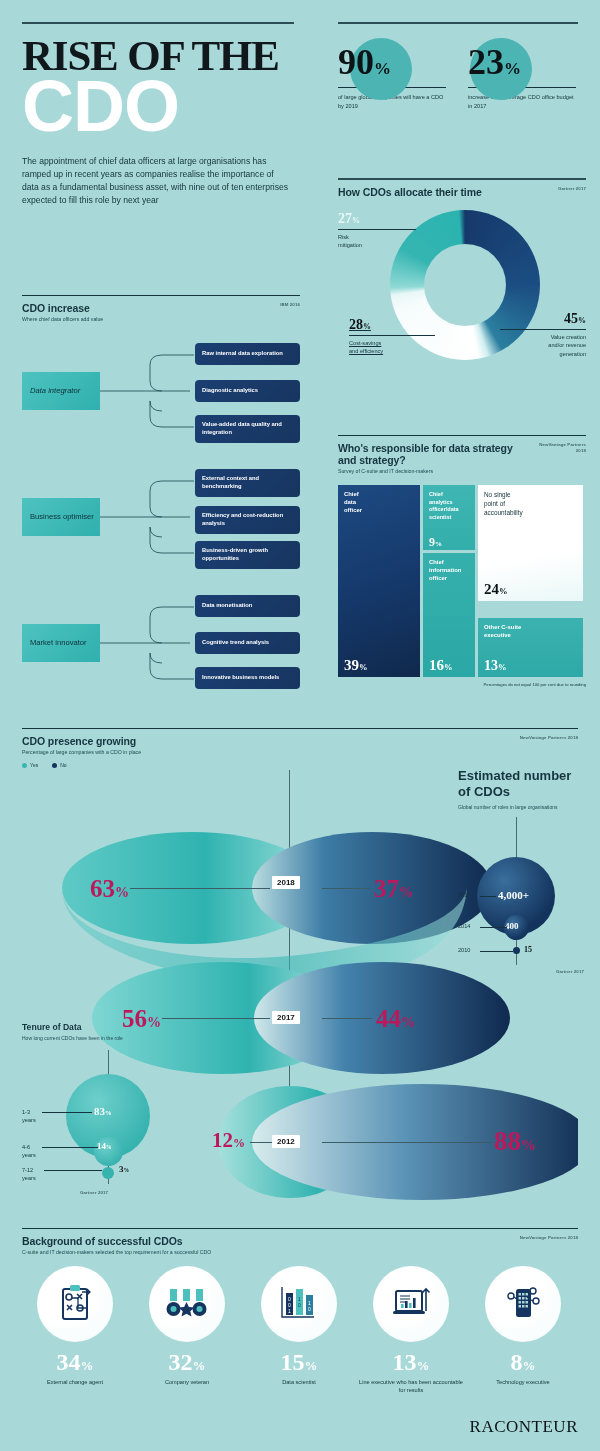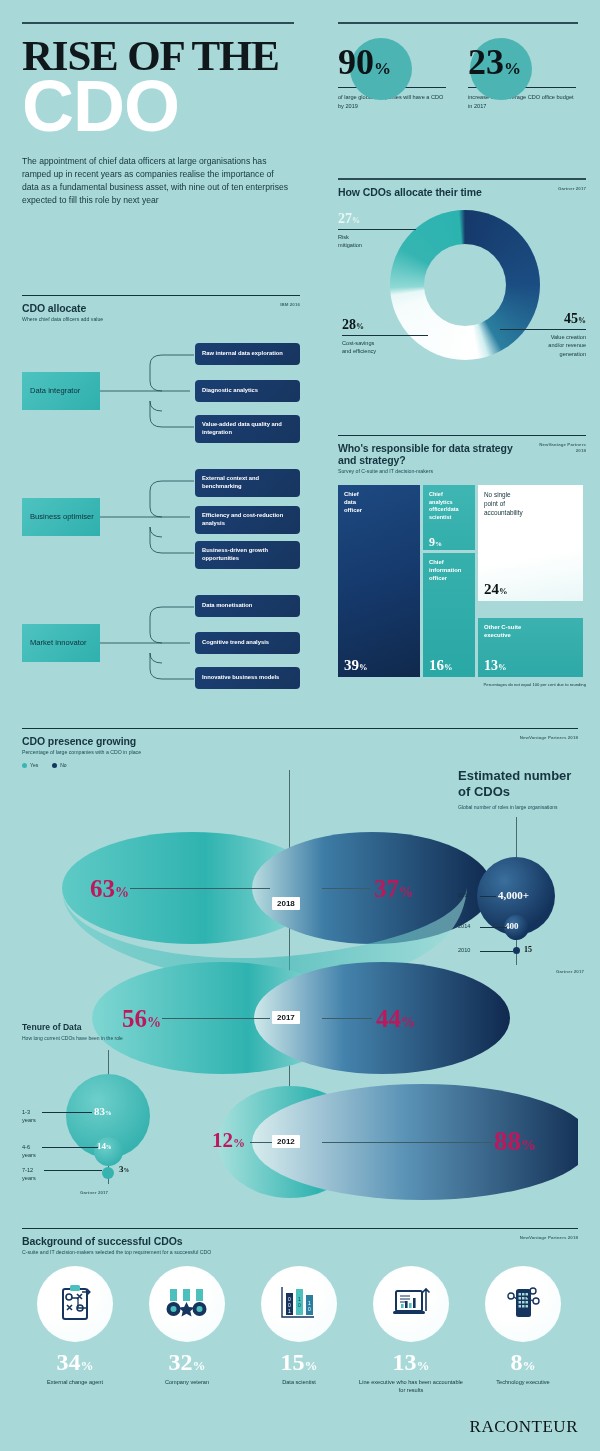--- a/index.html
+++ b/index.html
@@ -215,49 +215,49 @@
               #16396b 0deg, #1b4d82 90deg, #2b7fa0 150deg, #cfeef0 162deg,
               #ffffff 170deg, #f6fcfc 250deg, #e8f7f7 262deg,
               #8fd9d5 268deg, #35b5b2 300deg, #2bb3b0 355deg, #16396b 360deg);"></div>
 
       <div class="dlabel" style="left:0px; top:10px; width:90px;">
         <div class="dnum" style="color:#e7f7f6;">27<span class="pc">%</span></div>
         <div class="dleader" style="width:78px; margin-top:3px;"></div>
         <div style="margin-top:3px;">Risk<br>mitigation</div>
       </div>
 
-      <div class="dlabel" style="left:4px; top:116px; width:92px;">
+      <div class="dlabel" style="left:11px; top:116px; width:92px;text-decoration:underline;">
         <div class="dnum" style="color:#0d1417;">28<span class="pc">%</span></div>
         <div class="dleader" style="width:86px; margin-top:3px;"></div>
         <div style="margin-top:3px;">Cost-savings<br>and efficiency</div>
       </div>
 
       <div class="dlabel" style="left:156px; top:110px; width:92px; text-align:right;">
         <div class="dnum" style="color:#0d1417;">45<span class="pc">%</span></div>
         <div class="dleader" style="width:86px; margin-top:3px; margin-left:auto;"></div>
         <div style="margin-top:3px;">Value creation<br>and/or revenue<br>generation</div>
       </div>
     </div>
   </div>
 
   <div class="mandate">
     <div class="rule-top"></div>
     <div class="mhead">
       <div>
-        <div class="sec-title">CDO allocate</div>
+        <div class="sec-title">CDO increase</div>
         <div class="sec-sub">Where chief data officers add value</div>
       </div>
       <div class="src">IBM 2016</div>
     </div>
 
     <div class="mgroup" style="margin-top:12px;">
       <svg class="connector" width="278" height="112">
         <path d="M78,56 H128 M128,56 H140 M140,20 q-12,0 -12,10 V46 q0,10 12,10 M140,56 H168 M140,20 H172 M128,66 q0,10 12,10 M140,92 H172 M128,66 V82 q0,10 12,10" fill="none" stroke="#1a4752" stroke-width="0.8"></path>
       </svg>
-      <div class="pill" style="top:37px;">
+      <div class="pill" style="top:37px;font-style:italic;">
           <span>Data integrator</span>
         </div>
       <div class="mbox" style="top:8px;">
           <span>Raw internal data exploration</span>
         </div>
       <div class="mbox" style="top:45px;">
           <span>Diagnostic analytics</span>
         </div>
       <div class="mbox" style="top:80px;">
           <span>Value-added data quality and integration</span>
@@ -408,21 +408,21 @@
         <ellipse cx="200" cy="248" rx="130" ry="56" fill="url(#gTeal2)"></ellipse>
         <ellipse cx="360" cy="248" rx="128" ry="56" fill="url(#gNavy2)"></ellipse>
 
         <ellipse cx="268" cy="372" rx="72" ry="56" fill="url(#gTeal3)"></ellipse>
         <ellipse cx="400" cy="372" rx="170" ry="58" fill="url(#gNavy3)"></ellipse>
       </svg>
 
       <div class="leadline" style="left:108px; top:118px; width:140px;"></div>
       <div class="leadline" style="left:300px; top:118px; width:48px;"></div>
       <div class="bignum" style="left:68px; top:106px;">63<span class="pc">%</span></div>
-      <div class="yearbox" style="left:250px; top:127px;">2018</div>
+      <div class="yearbox" style="left:250px; top:106px;">2018</div>
       <div class="bignum" style="left:352px; top:106px;">37<span class="pc">%</span></div>
 
       <div class="leadline" style="left:140px; top:248px; width:108px;"></div>
       <div class="leadline" style="left:300px; top:248px; width:50px;"></div>
       <div class="bignum" style="left:100px; top:236px;">56<span class="pc">%</span></div>
       <div class="yearbox" style="left:250px; top:241px;">2017</div>
       <div class="bignum" style="left:354px; top:236px;">44<span class="pc">%</span></div>
 
       <div class="leadline" style="left:228px; top:372px; width:22px;"></div>
       <div class="leadline" style="left:300px; top:372px; width:170px;"></div>

